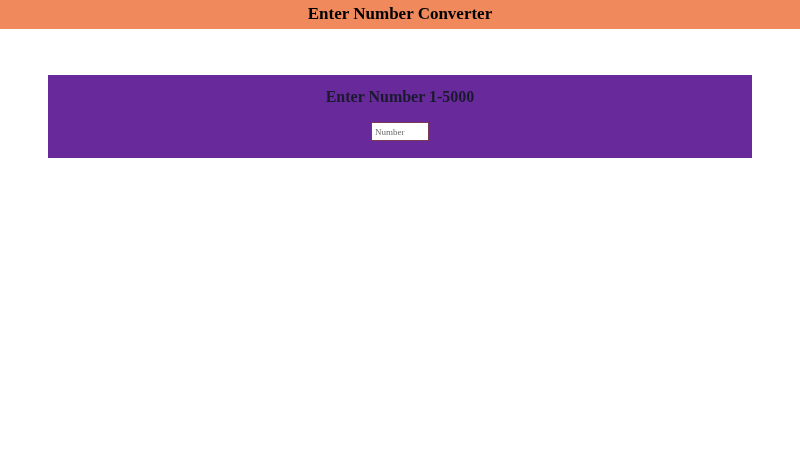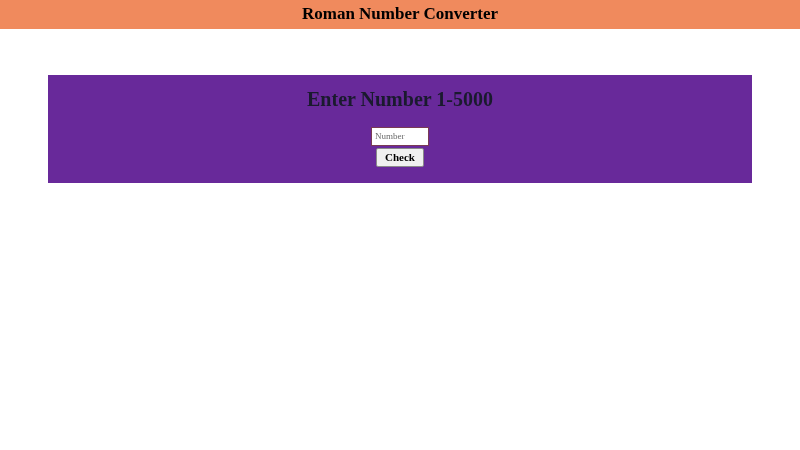--- a/index.html
+++ b/index.html
@@ -45,21 +45,21 @@
     margin: 0 auto;
     width: 704px;
     background: #68299a;
     padding: 12px 0 16px 0;
     box-sizing: border-box;
     text-align: center;
   }
 
   .panel-title {
     font-family: "Liberation Serif", serif;
-    font-size: 20px;
+    font-size: 16px;
     font-weight: bold;
     color: #1a1a2e;
     margin: 0 0 14px 0;
     line-height: 1.2;
   }
 
   .input-row {
     text-align: center;
     margin-bottom: 1px;
   }
@@ -110,32 +110,29 @@
     padding-top: 10px;
     min-height: 18px;
   }
 </style>
 </head>
 <body>
 
 <div class="page">
 
   <div class="header-bar">
-    <h1 class="header-title">Roman Number Converter</h1>
+    <h1 class="header-title">Enter Number Converter</h1>
   </div>
 
   <div class="spacer"></div>
 
   <div class="panel">
     <div class="panel-title">Enter Number 1-5000</div>
 
     <div class="input-row">
       <input class="number-input" type="text" placeholder="Number" style="">
     </div>
 
-    <div class="button-row">
-      <button class="check-button">Check</button>
-    </div>
   </div>
 
   <div class="result-area"></div>
 
 </div>
 
 </body></html>

